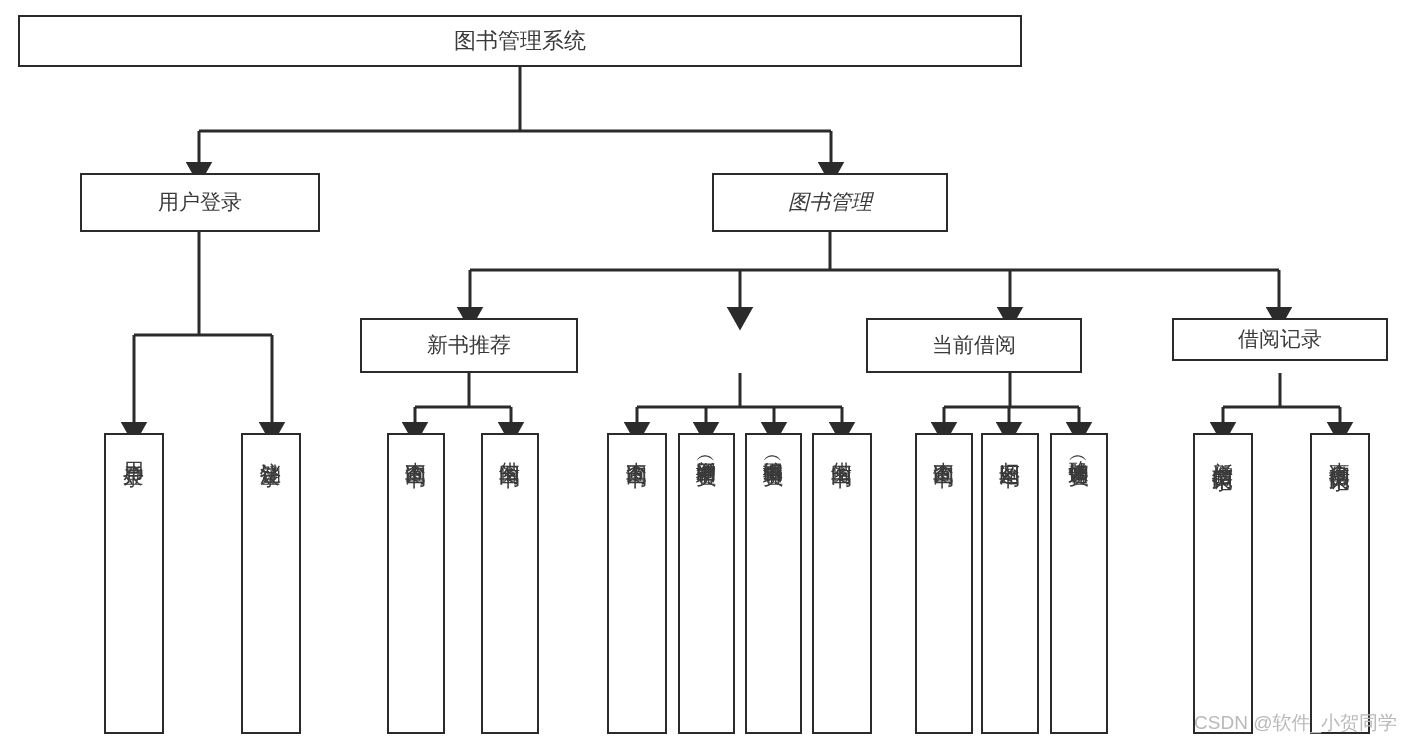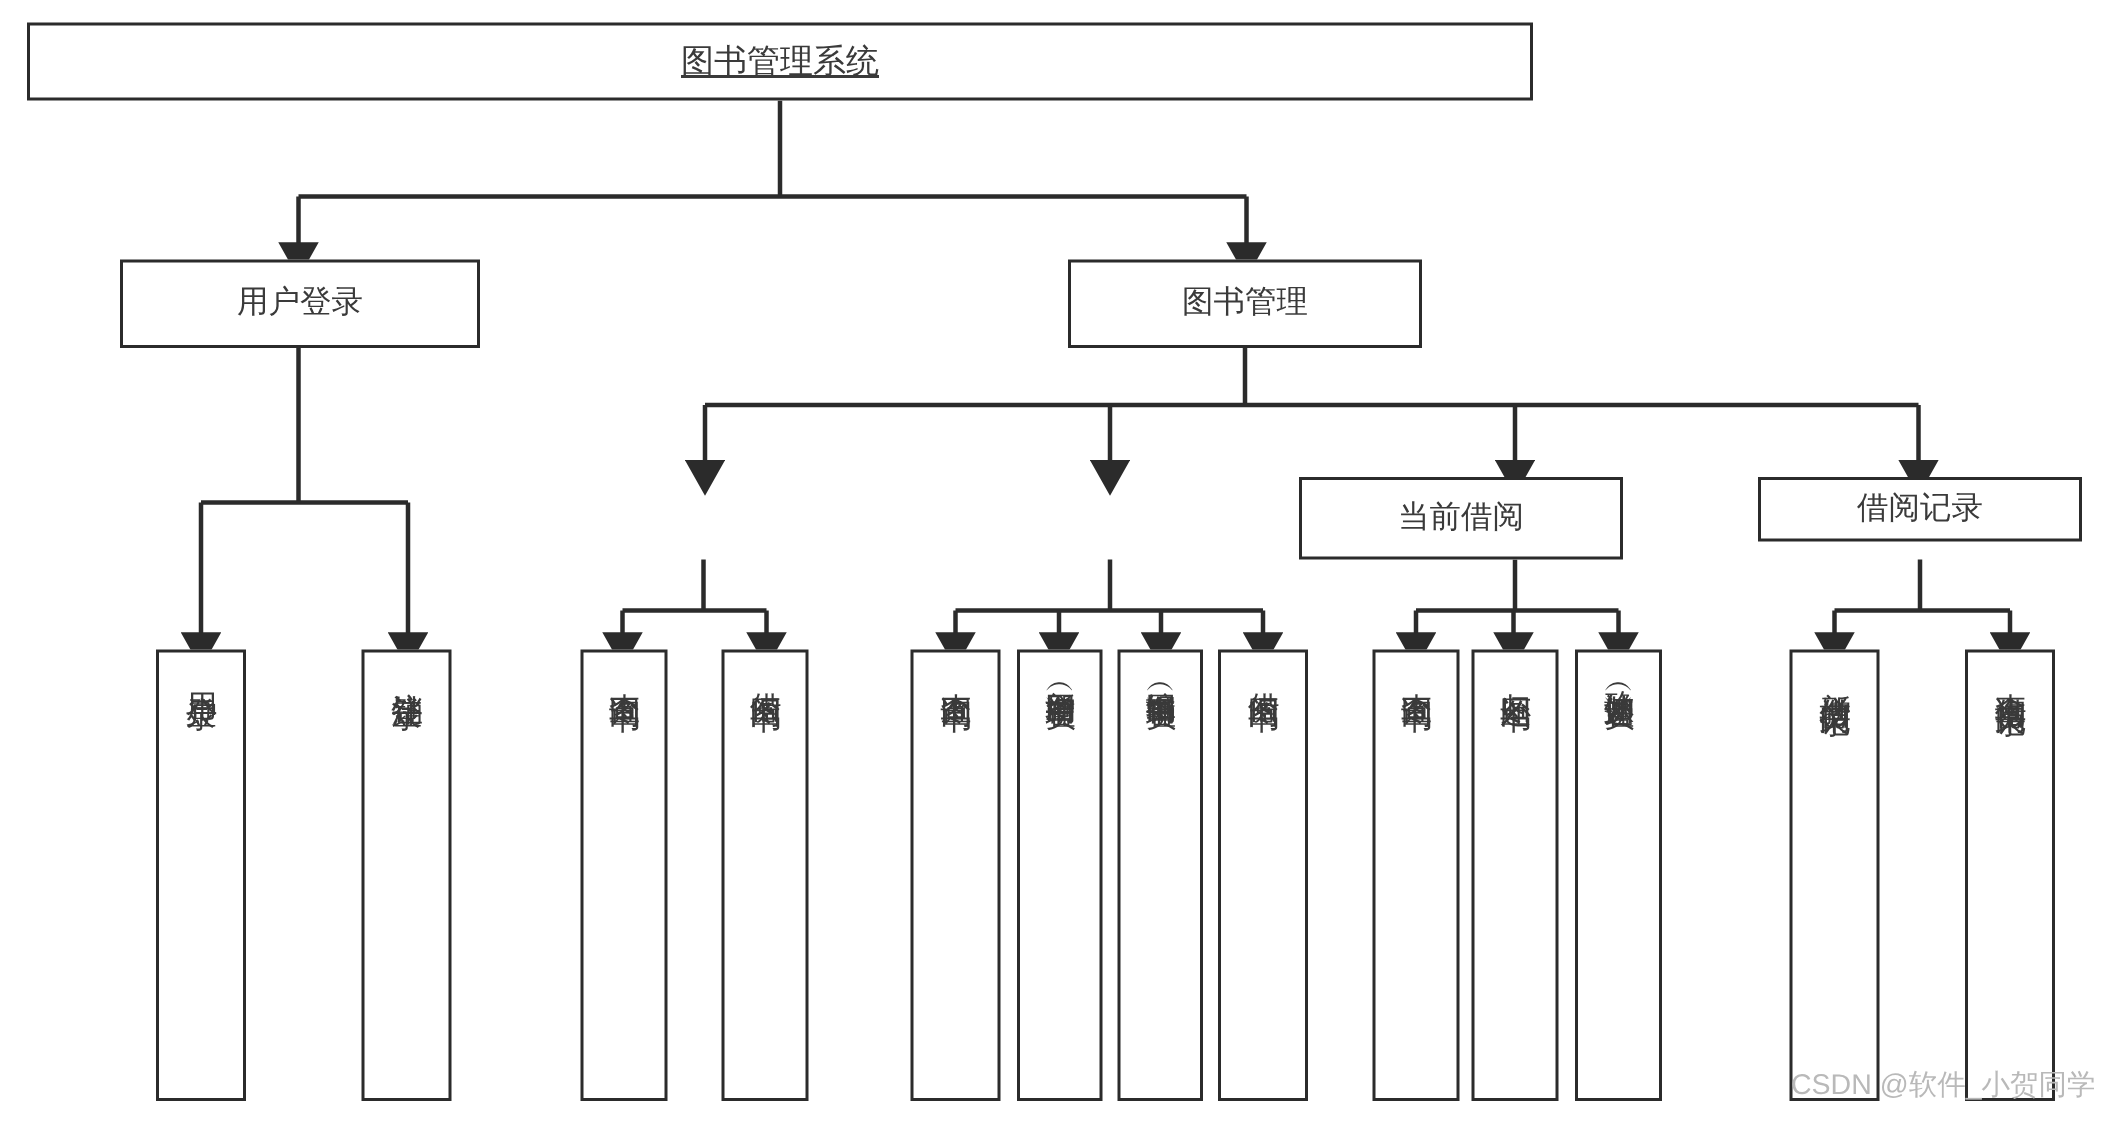--- a/index.html
+++ b/index.html
@@ -33,21 +33,21 @@
     display: flex;
     align-items: center;
     justify-content: center;
     color: #3a3a3a;
   }
   .node .lbl {
     text-align: center;
     line-height: 1.15;
     white-space: nowrap;
   }
-  .node.root .lbl { font-size: 22px; text-decoration: underline; }
+  .node.root .lbl { font-size: 22px; }
   .node.lvl1 .lbl { font-size: 21px; }
   .node.lvl2 .lbl { font-size: 21px; }
   .node.leaf {
     align-items: flex-start;
     justify-content: center;
     padding-top: 10px;
   }
   .node.leaf .lbl {
     writing-mode: vertical-rl;
     text-orientation: upright;
@@ -125,24 +125,27 @@
     </g>
   </svg>
 
   <div class="node root" style="left:18px; top:15px; width:1004px; height:52px;">
     <span class="lbl">图书管理系统</span>
   </div>
 
   <div class="node lvl1" style="left:80px; top:173px; width:240px; height:59px;">
     <span class="lbl">用户登录</span>
   </div>
-  <div class="node lvl1" style="left:712px; top:173px; width:236px; height:59px;">
+  <div class="node lvl1" style="left:712px; top:173px; width:236px; height:59px;font-style:italic;">
     <span class="lbl">图书管理</span>
   </div>
 
+  <div class="node lvl2" style="left:360px; top:318px; width:218px; height:55px;">
+    <span class="lbl">新书推荐</span>
+  </div>
   <div class="node lvl2" style="left:866px; top:318px; width:216px; height:55px;">
     <span class="lbl">当前借阅</span>
   </div>
   <div class="node lvl2" style="left:1172px; top:318px; width:216px; height:43px;">
     <span class="lbl">借阅记录</span>
   </div>
 
   <div class="node leaf" style="left:104px; top:433px; width:60px; height:301px;">
     <span class="lbl">用户登录</span>
   </div>

